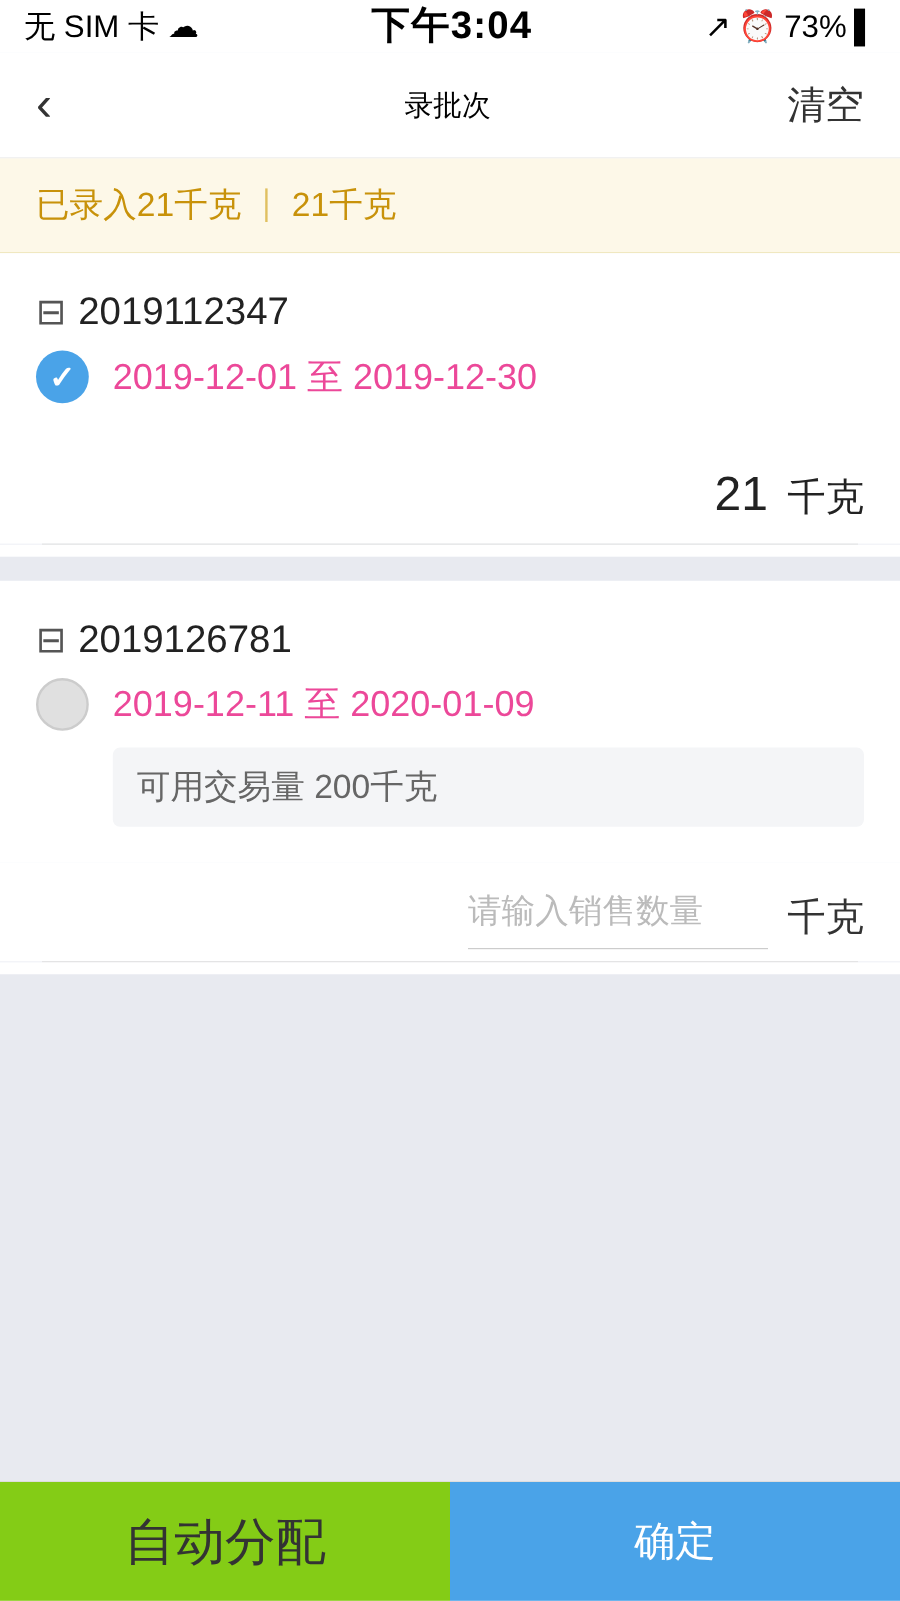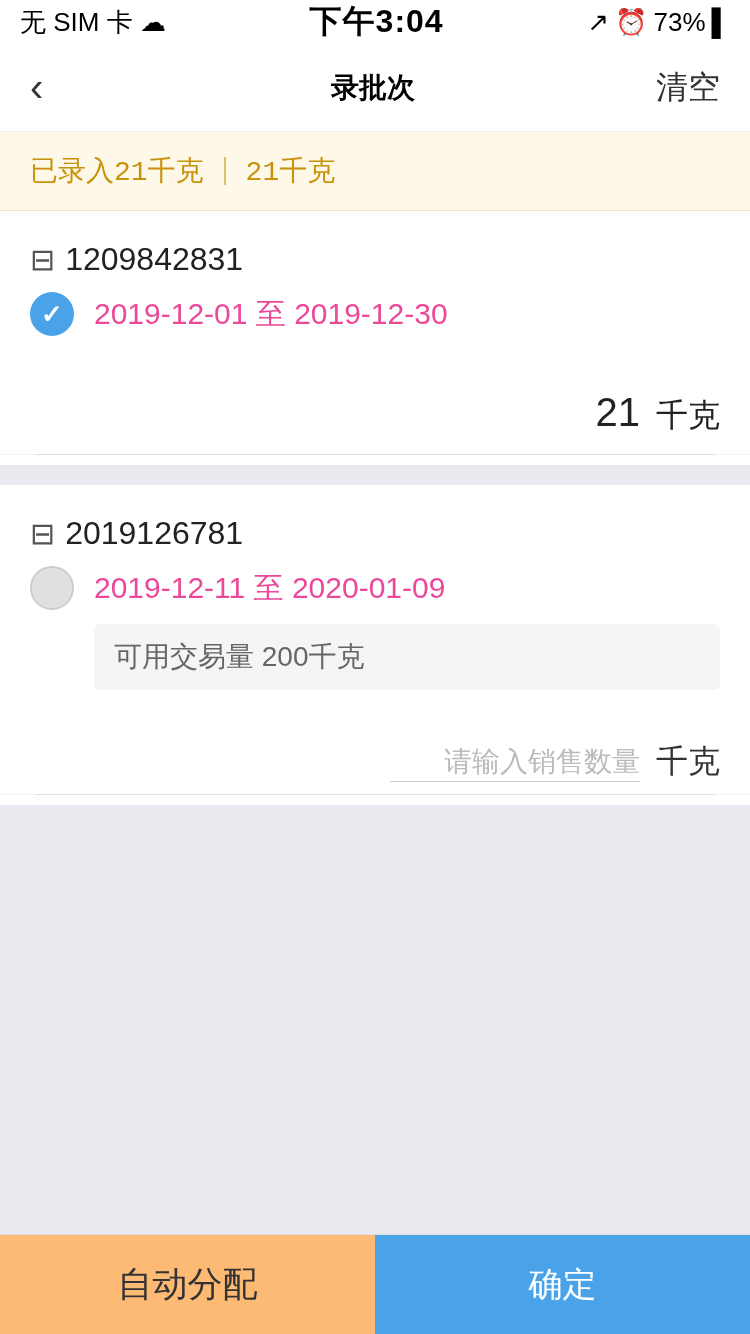--- a/index.html
+++ b/index.html
@@ -56,40 +56,39 @@
       padding: 0 30px;
       border-bottom: 1px solid #eee;
     }
     .nav-back {
       font-size: 40px;
       color: #333;
       cursor: pointer;
       width: 60px;
     }
     .nav-title {
-      font-size: 28px;
-      font-weight: 700;
+      font-size: 24px;
+      font-weight: 400;
       color: #000;
     }
     .nav-clear {
       font-size: 32px;
       color: #333;
       cursor: pointer;
     }
 
     
     .summary-bar {
       width: 750px;
       background: #fdf8e8;
       padding: 20px 30px;
       display: flex;
       align-items: center;
       gap: 20px;
       border-bottom: 1px solid #f0e8c0;
-      font-family: Liberation Mono, monospace;
     }
     .summary-item {
       font-size: 28px;
       color: #c8920a;
     }
     .summary-divider {
       width: 2px;
       height: 28px;
       background: #e0c060;
     }
@@ -157,23 +156,23 @@
       font-size: 28px;
       color: #666;
       margin-left: 64px;
     }
     .qty-input {
       border: none;
       border-bottom: 1px solid #ccc;
       outline: none;
       font-size: 32px;
       color: #333;
-      text-align: right;
+      text-align: left;
       width: 250px;
-      padding-bottom: 2px;
+      padding-bottom: 14px;
       background: transparent;
     }
     .qty-input::placeholder {
       color: #bbb;
       font-size: 28px;
     }
     .unit-label {
       font-size: 32px;
       color: #333;
     }
@@ -211,23 +210,23 @@
       height: 100px;
       display: flex;
       border-top: 1px solid #ddd;
       background: #fff;
     }
     .btn-auto {
       flex: 1;
       display: flex;
       align-items: center;
       justify-content: center;
-      font-size: 35px;
-      color: #333;
-      background: #fdba74;
+      font-size: 42px;
+      color: #333;
+      background: #84cc16;
       cursor: pointer;
     }
     .btn-confirm {
       flex: 1;
       display: flex;
       align-items: center;
       justify-content: center;
       font-size: 34px;
       color: #fff;
       background: #4aa3e8;
@@ -283,21 +282,21 @@
 
 <div class="summary-bar">
   <span class="summary-item">已录入21千克</span>
   <div class="summary-divider"></div>
   <span class="summary-item">21千克</span>
 </div>
 
 <div class="card">
   <div class="card-header">
     <span class="card-id-icon">⊟</span>
-    <span class="card-id">1209842831</span>
+    <span class="card-id">2019112347</span>
   </div>
   <div class="card-row">
     <div class="radio-circle checked">
       <span class="checkmark">✓</span>
     </div>
     <span class="date-range">2019-12-01 至 2019-12-30</span>
   </div>
 </div>
 
 <div class="value-display">

